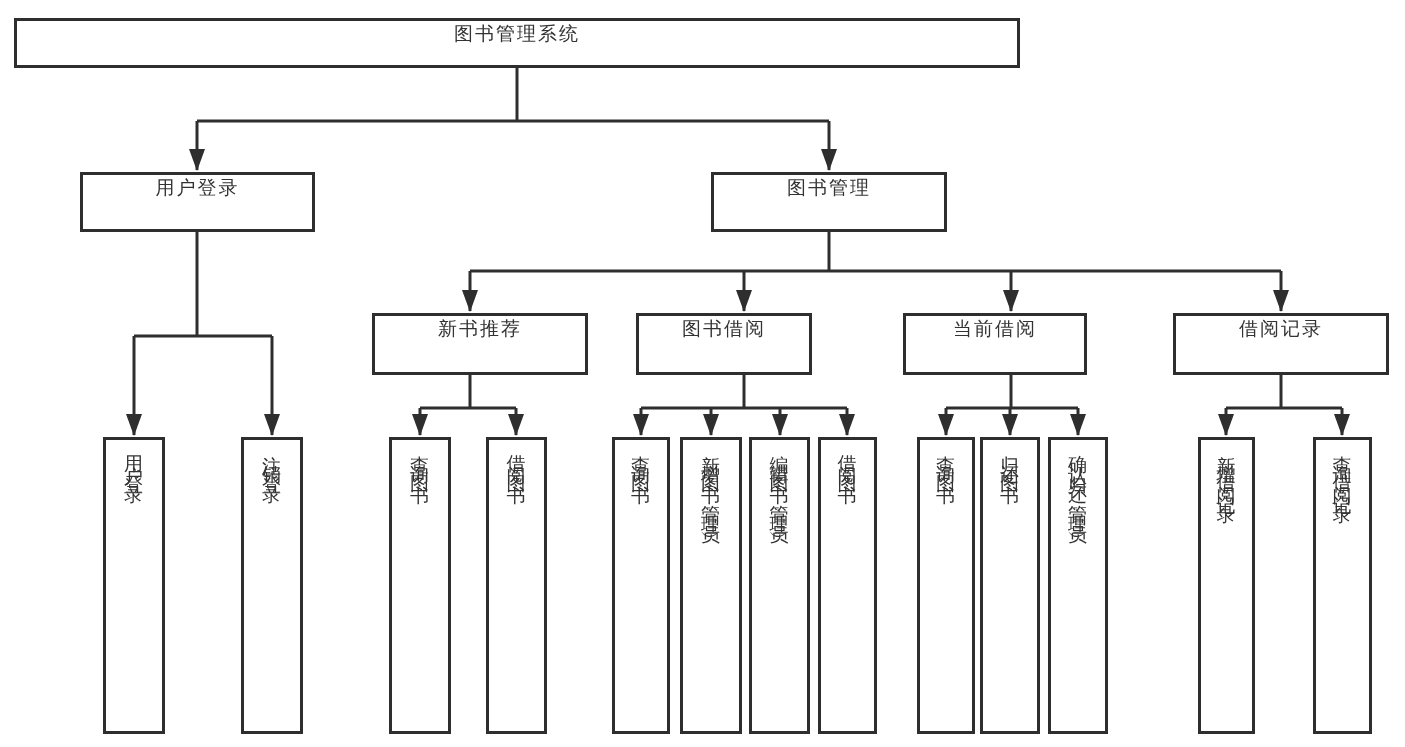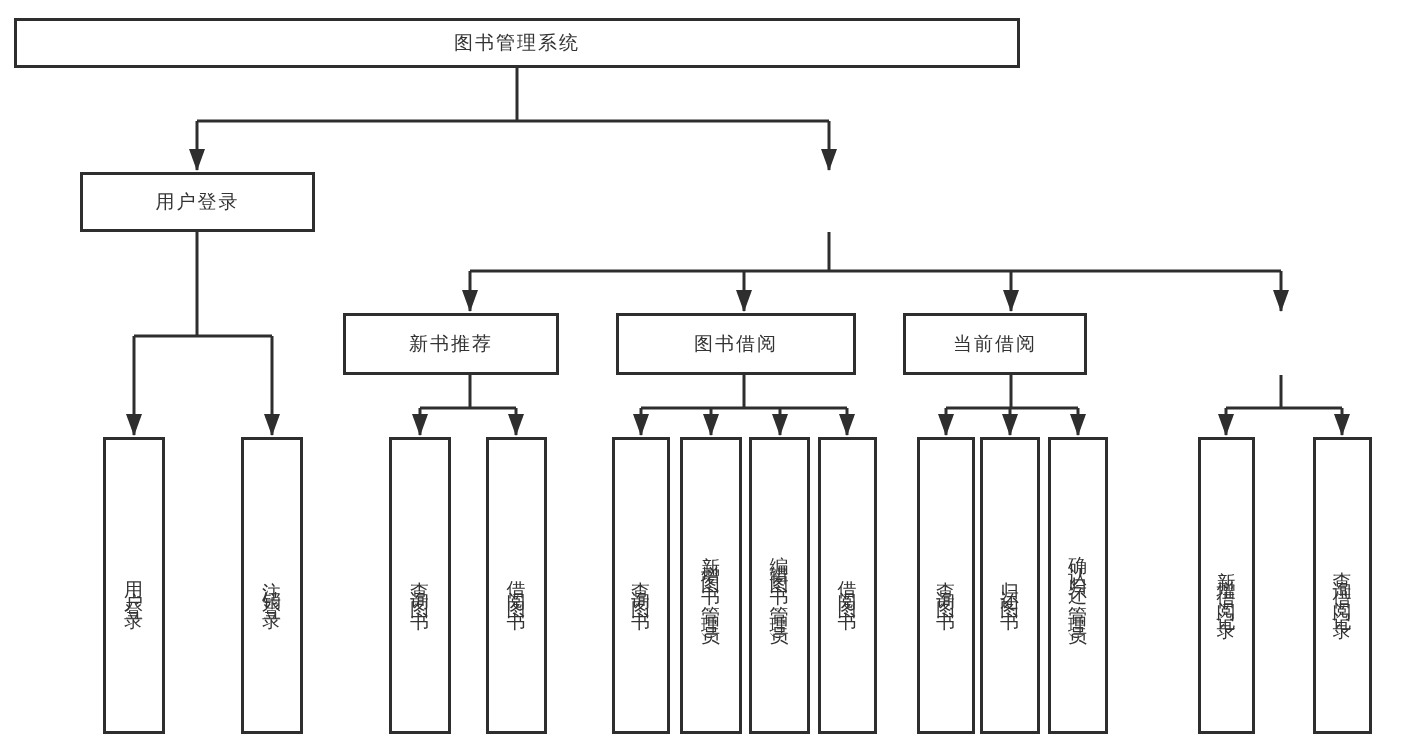--- a/index.html
+++ b/index.html
@@ -19,21 +19,20 @@
   svg.connectors line {
     stroke: #2e2e2e;
     stroke-width: 3;
   }
   .box {
     position: absolute;
     box-sizing: border-box;
     border: 3px solid #2e2e2e;
     background: #ffffff;
     display: flex;
-    align-items: center;
     justify-content: center;
     color: #333333;
   }
   .h-label {
     font-size: 19px;
     letter-spacing: 2px;
     white-space: nowrap;
   }
   .v-label {
     writing-mode: vertical-rl;
@@ -124,29 +123,35 @@
     </g>
   </svg>
 
   <div class="box" style="left:14px;top:18px;width:1006px;height:50px">
     <span class="h-label">图书管理系统</span>
   </div>
 
   <div class="box" style="left:80px;top:172px;width:235px;height:60px">
     <span class="h-label">用户登录</span>
   </div>
+  <div class="box" style="left:711px;top:172px;width:236px;height:60px">
+    <span class="h-label">图书管理</span>
+  </div>
 
-  <div class="box" style="left:343px;top:313px;width:216px;height:62px">
+  <div class="box" style="left:372px;top:313px;width:216px;height:62px">
     <span class="h-label">新书推荐</span>
   </div>
-  <div class="box" style="left:616px;top:313px;width:240px;height:62px">
+  <div class="box" style="left:636px;top:313px;width:176px;height:62px">
     <span class="h-label">图书借阅</span>
   </div>
   <div class="box" style="left:903px;top:313px;width:184px;height:62px">
     <span class="h-label">当前借阅</span>
+  </div>
+  <div class="box" style="left:1173px;top:313px;width:216px;height:62px">
+    <span class="h-label">借阅记录</span>
   </div>
 
   <div class="box" style="left:103px;top:437px;width:62px;height:297px">
     <span class="v-label">用户登录</span>
   </div>
   <div class="box" style="left:241px;top:437px;width:62px;height:297px">
     <span class="v-label">注销登录</span>
   </div>
 
   <div class="box" style="left:389px;top:437px;width:62px;height:297px">

